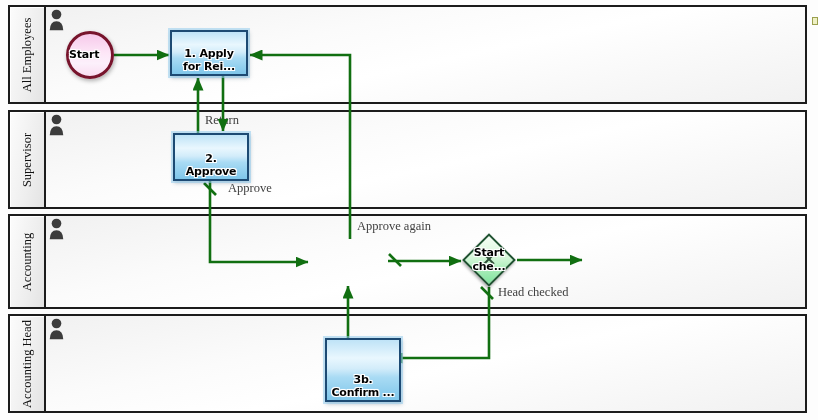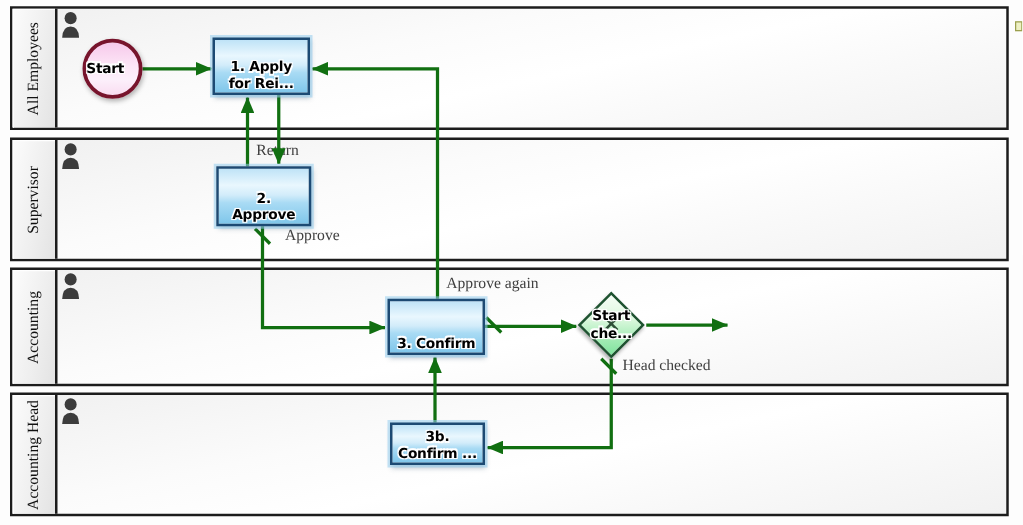--- a/index.html
+++ b/index.html
@@ -186,30 +186,27 @@
   <div class="task" style="left:170px;top:30px;width:78px;height:46px;">
     <span class="node-label">1. Apply
 for Rei...</span>
   </div>
 
   <div class="task" style="left:173px;top:133px;width:76px;height:48px;">
     <span class="node-label">2.
 Approve</span>
   </div>
 
-  <div class="task" style="left:310px;top:239px;width:78px;height:45px;">
-    <span class="node-label">3. Confirm</span>
-  </div>
 
   <div class="gateway-shape"></div>
   <div class="gateway-x"></div>
   <div class="gateway-label node-label">Start
 che...</div>
 
 
-  <div class="task" style="left:312px;top:338px;width:76px;height:34px;">
+  <div class="task" style="left:325px;top:338px;width:76px;height:64px;">
     <span class="node-label">3b.
 Confirm ...</span>
   </div>
 
   <div class="corner-fragment"></div>
 
 </div>
 
 </body></html>

